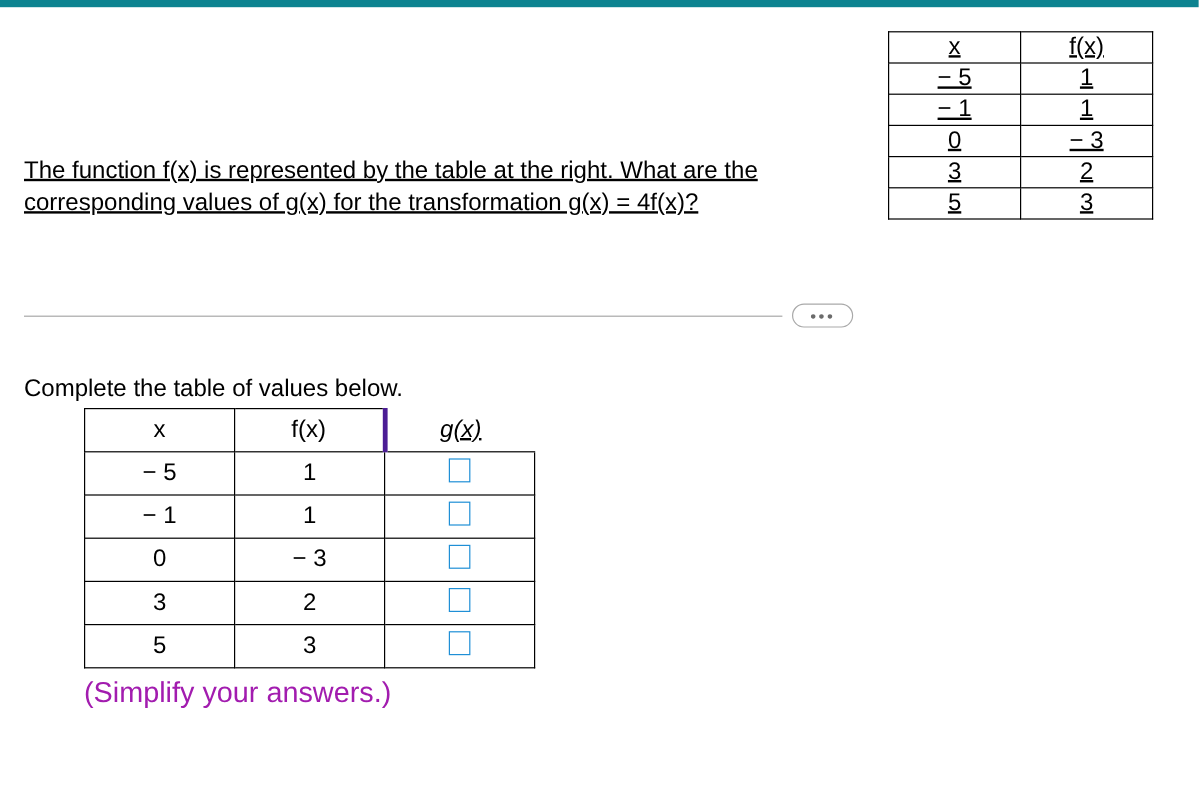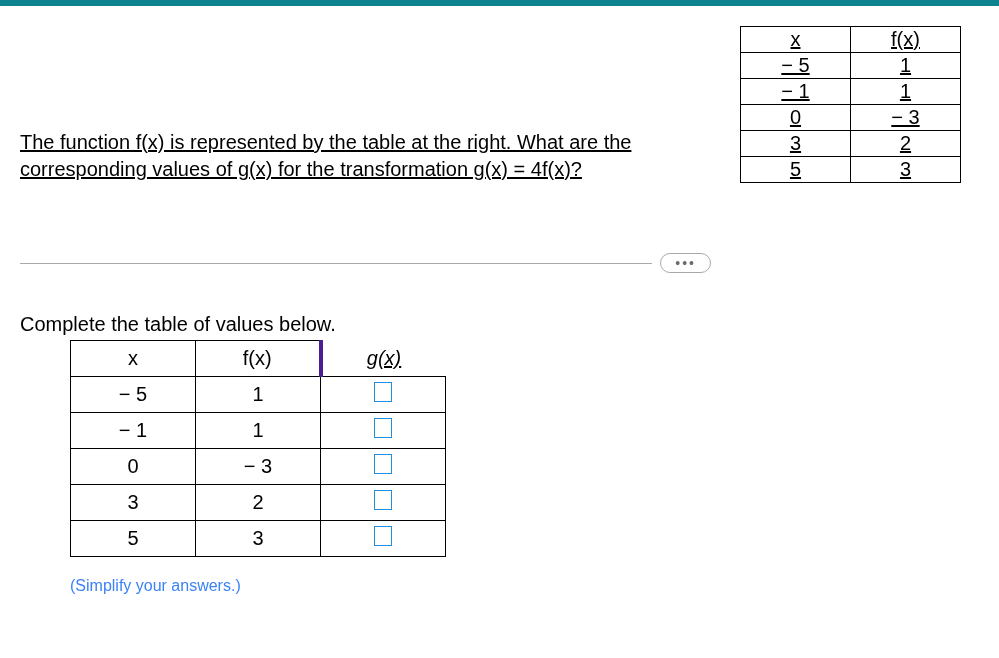--- a/index.html
+++ b/index.html
@@ -99,23 +99,23 @@
       border: 1px solid #000;
     }
     .input-box {
       display: inline-block;
       width: 18px;
       height: 20px;
       border: 1px solid #1f8fd6;
       background: #fff;
     }
     .hint {
-      color: #3b82f6;
-      font-size: 16px;
-      margin-top: 20px;
+      color: #a21caf;
+      font-size: 24px;
+      margin-top: 7px;
       margin-left: 50px;
     }
   </style>
 </head>
 <body>
 
 <div class="top-bar"></div>
 
 <div class="content">
 

